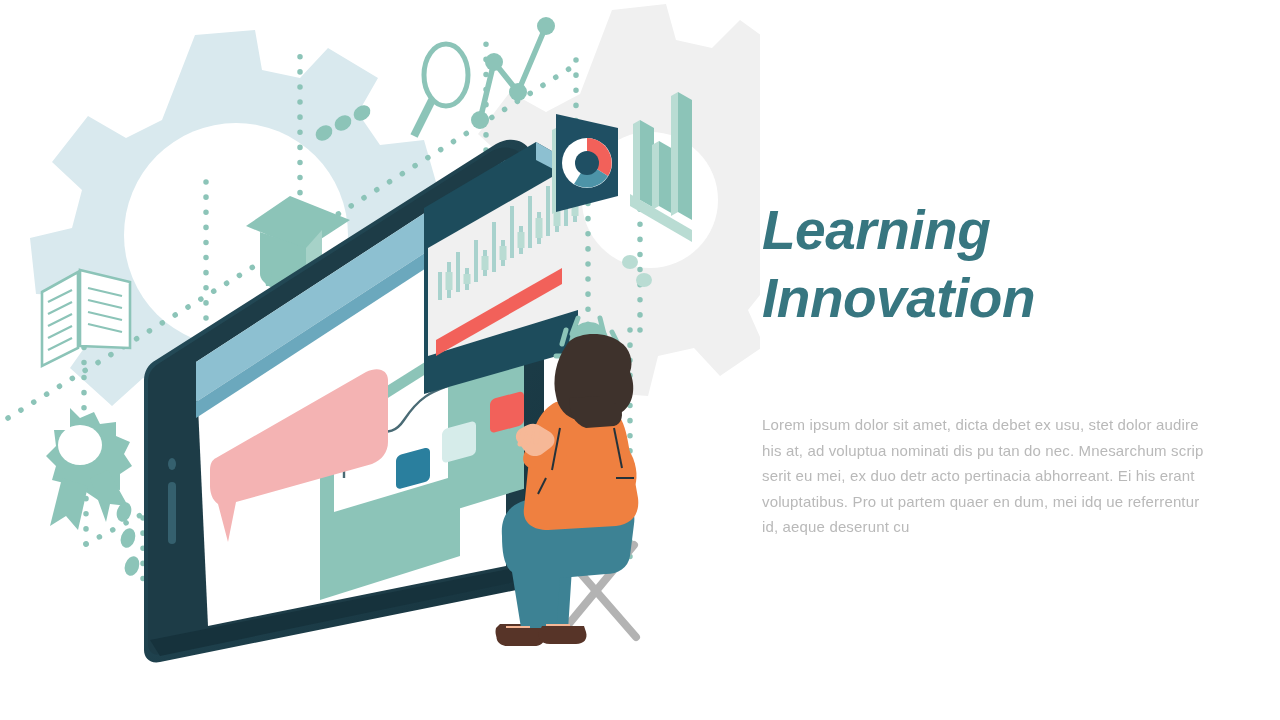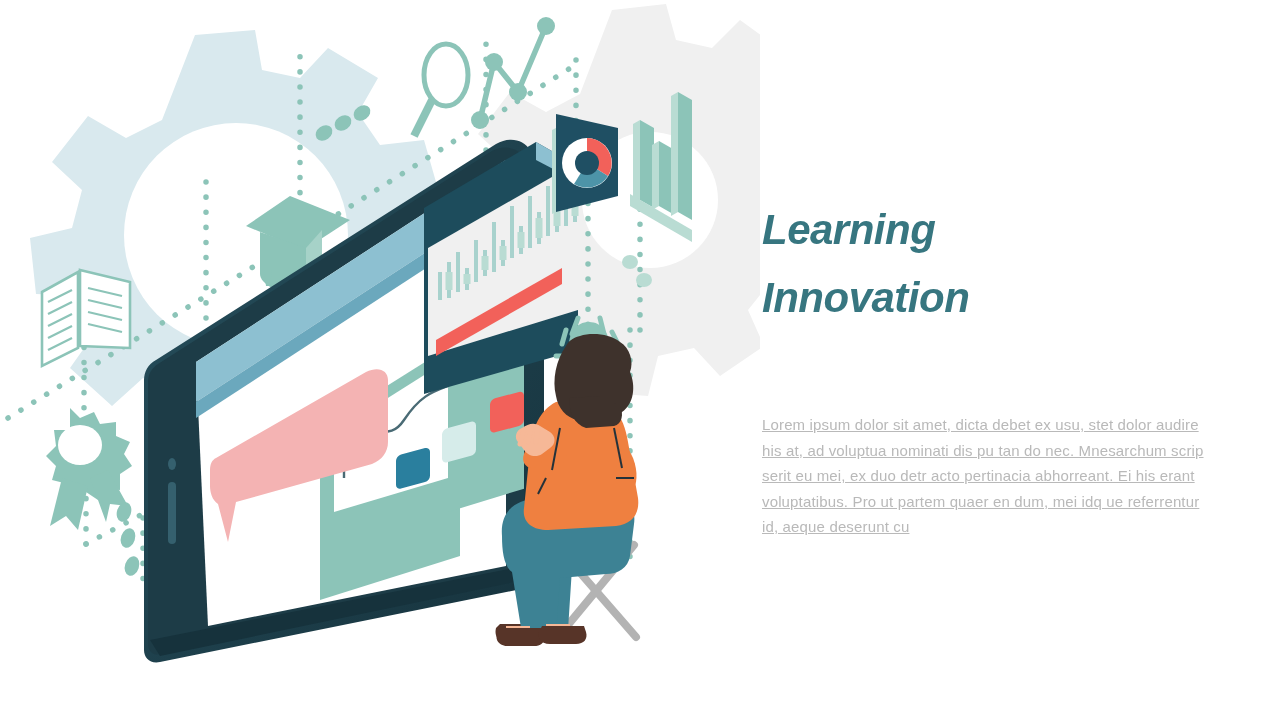--- a/index.html
+++ b/index.html
@@ -28,37 +28,36 @@
   .text-col {
     position:absolute;
     left:762px; top:0;
     width:450px; height:720px;
   }
   .headline {
     position:absolute;
     left:0; top:196px;
     width:440px;
     color:#377680;
-    font-size:42px;
+    font-size:55px;
     line-height:68px;
     font-weight:bold;
     font-style:italic;
     letter-spacing:-0.5px;
     white-space:pre-line;
   }
   .body-copy {
     position:absolute;
     left:0; top:412px;
     width:442px;
     color:#b9b9b9;
     font-size:15px;
     line-height:25.5px;
     font-weight:normal;
     letter-spacing:0.15px;
-    text-decoration:underline;
   }
 </style>
 </head>
 <body>
 
 <div class="slide">
 
   <div class="illustration">
     <svg viewBox="0 0 760 720" xmlns="http://www.w3.org/2000/svg">
       <defs>

